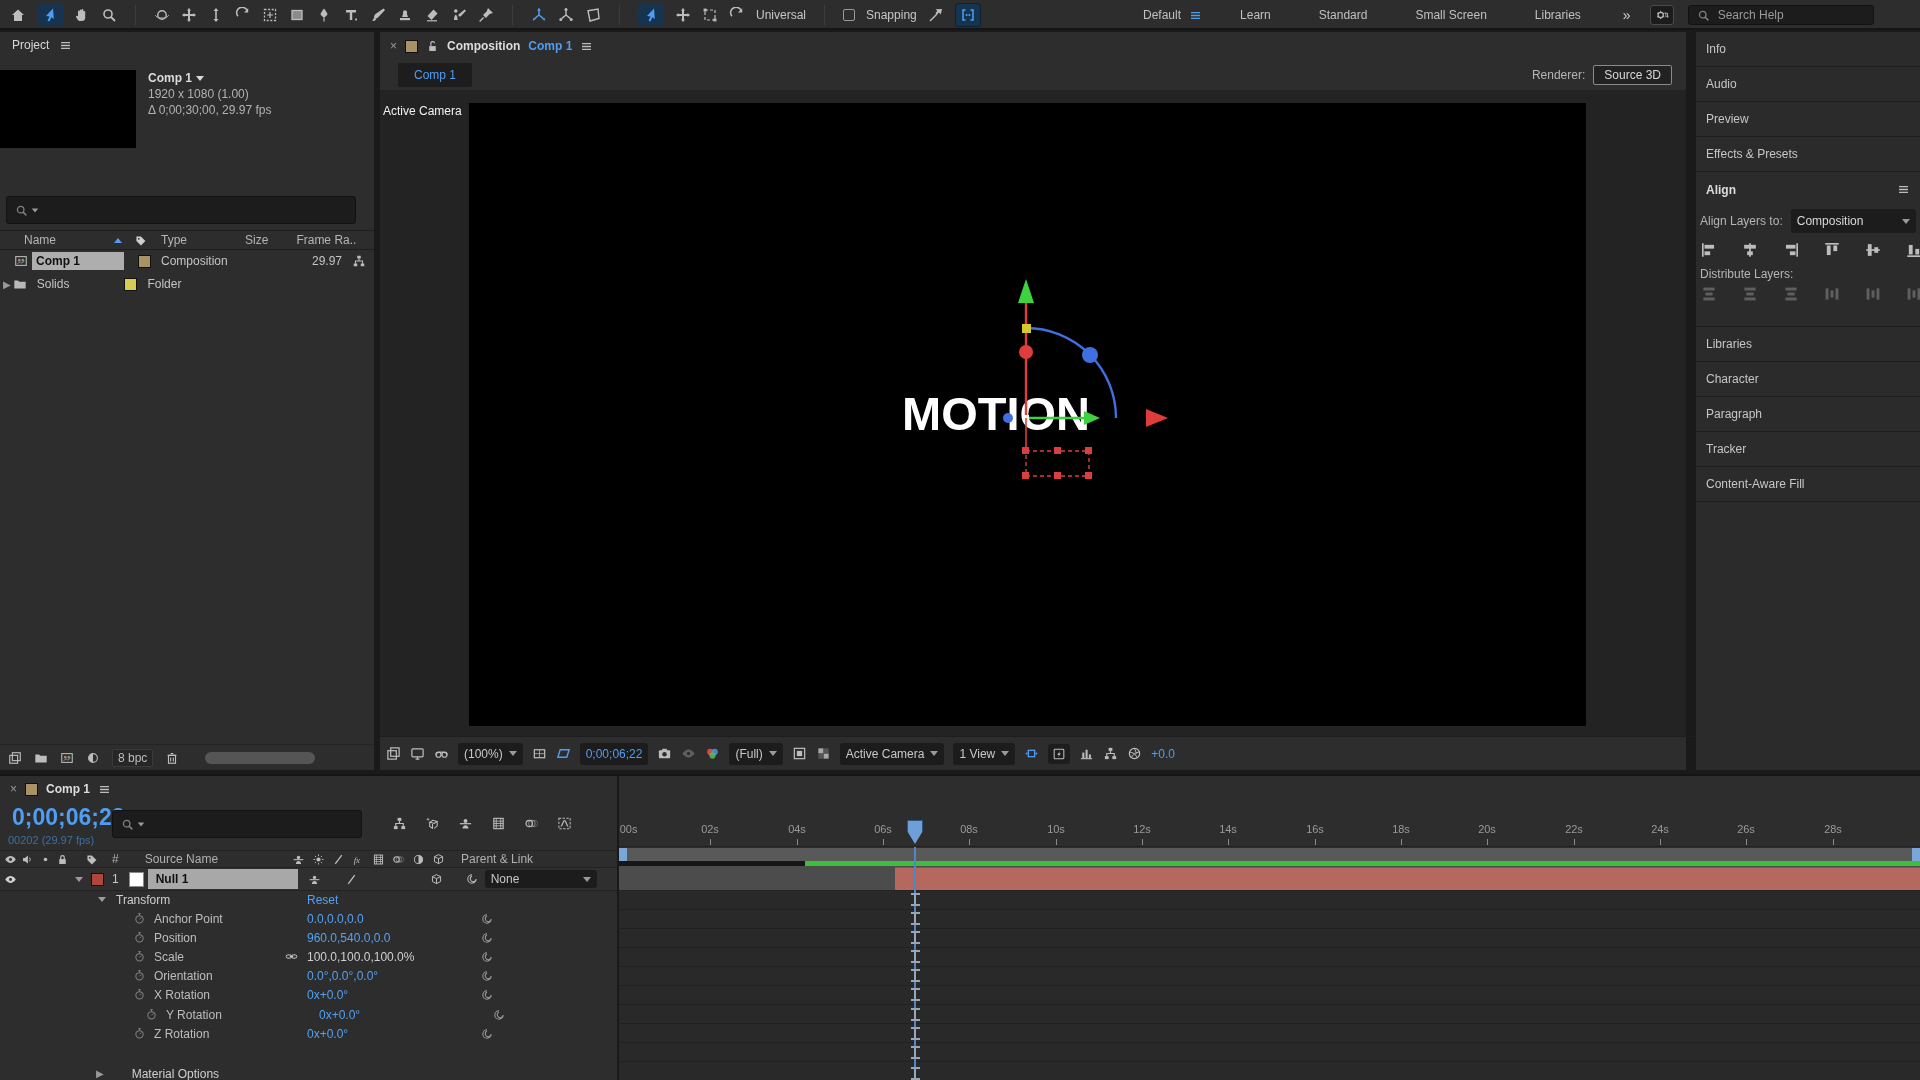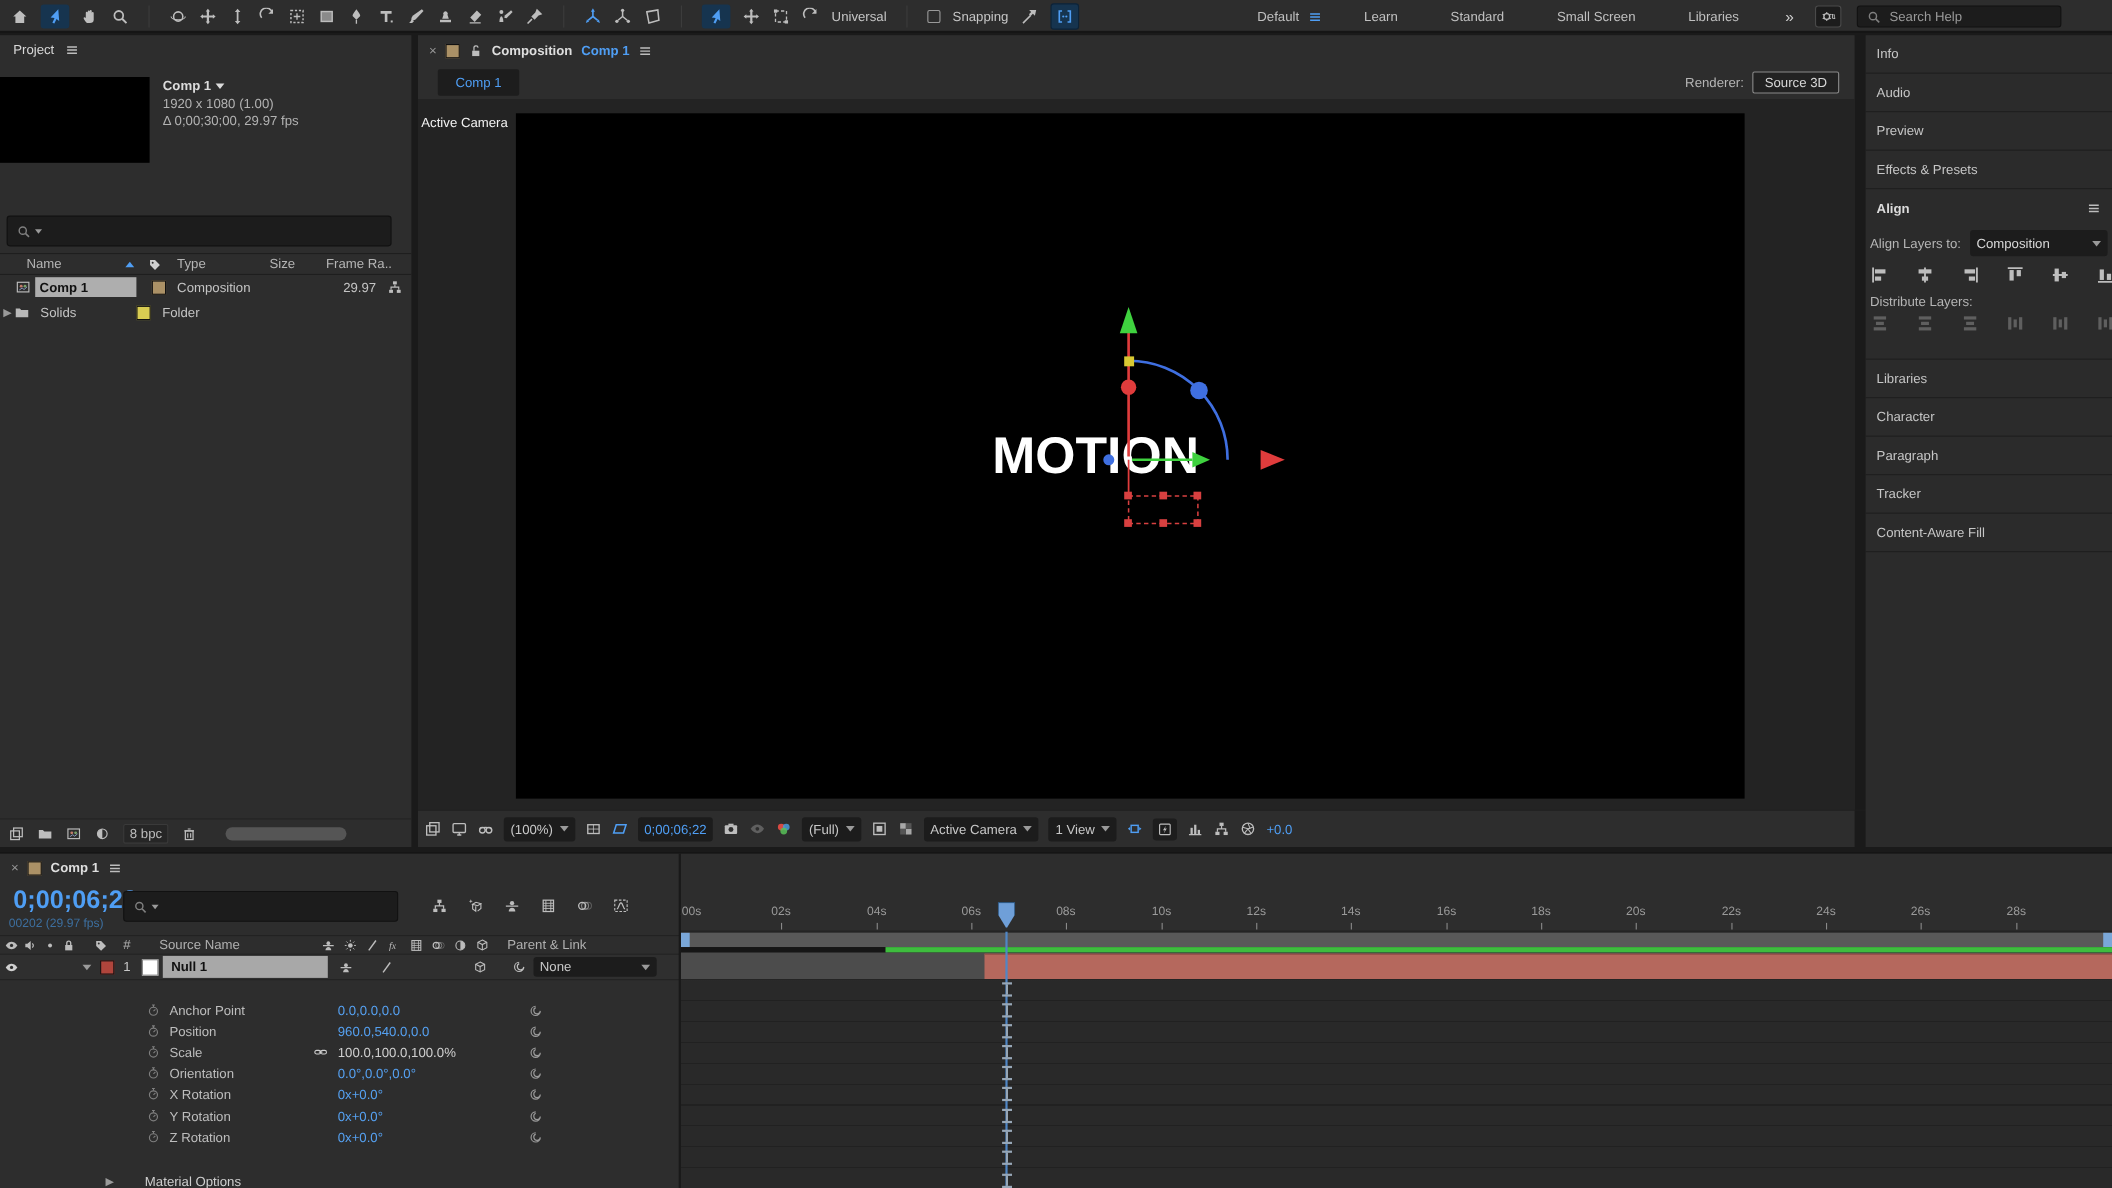--- a/index.html
+++ b/index.html
@@ -863,20 +863,25 @@
           <svg viewBox="0 0 16 16" xmlns="http://www.w3.org/2000/svg">
             <path d="M8 3.2a4.8 4.8 0 104.8 4.8A3.4 3.4 0 118 4.6" stroke="currentColor" fill="none" stroke-width="1.2"></path>
           </svg>
         </i>
       <span class="dd" style="margin-left:6px;width:112px;height:18px;">
         <span style="color:#c8c8c8;">None</span>
         <span class="chev" style="margin-left:auto;"></span>
       </span>
     </div>
 
+    <div class="prow" style="top:114px;">
+      <span class="chev" style="margin-left:98px;"></span>
+      <span style="margin-left:10px;color:#cfcfcf;">Transform</span>
+      <span class="pval" style="color:#55a0f0;">Reset</span>
+    </div>
 
     <div class="prow" style="top:133px;align-items:center;">
       <i class="ic s13 dim" style="margin-left:133px;">
           <svg viewBox="0 0 16 16" xmlns="http://www.w3.org/2000/svg">
             <circle cx="8" cy="9" r="4.5" stroke="currentColor" fill="none" stroke-width="1.3"></circle>
             <path d="M6.4 2h3.2M8 2v2.5M8 9l2.2-2.2" stroke="currentColor" stroke-width="1.2"></path>
           </svg>
         </i>
       <span style="margin-left:8px;color:#bdbdbd;">Anchor Point</span>
       <span class="pval">0.0,0.0,0.0</span>
@@ -946,21 +951,21 @@
           </svg>
         </i>
       <span style="margin-left:8px;color:#bdbdbd;">X Rotation</span>
       <span class="pval">0x+0.0°</span>
       <i class="ic s14 pwhip">
           <svg viewBox="0 0 16 16" xmlns="http://www.w3.org/2000/svg">
             <path d="M8 3.2a4.8 4.8 0 104.8 4.8A3.4 3.4 0 118 4.6" stroke="currentColor" fill="none" stroke-width="1.2"></path>
           </svg>
         </i>
     </div>
-    <div class="prow" style="top:229px;">
+    <div class="prow" style="top:229px;margin-left:12px;">
       <i class="ic s13 dim" style="margin-left:133px;">
           <svg viewBox="0 0 16 16" xmlns="http://www.w3.org/2000/svg">
             <circle cx="8" cy="9" r="4.5" stroke="currentColor" fill="none" stroke-width="1.3"></circle>
             <path d="M6.4 2h3.2M8 2v2.5M8 9l2.2-2.2" stroke="currentColor" stroke-width="1.2"></path>
           </svg>
         </i>
       <span style="margin-left:8px;color:#bdbdbd;">Y Rotation</span>
       <span class="pval">0x+0.0°</span>
       <i class="ic s14 pwhip">
           <svg viewBox="0 0 16 16" xmlns="http://www.w3.org/2000/svg">

